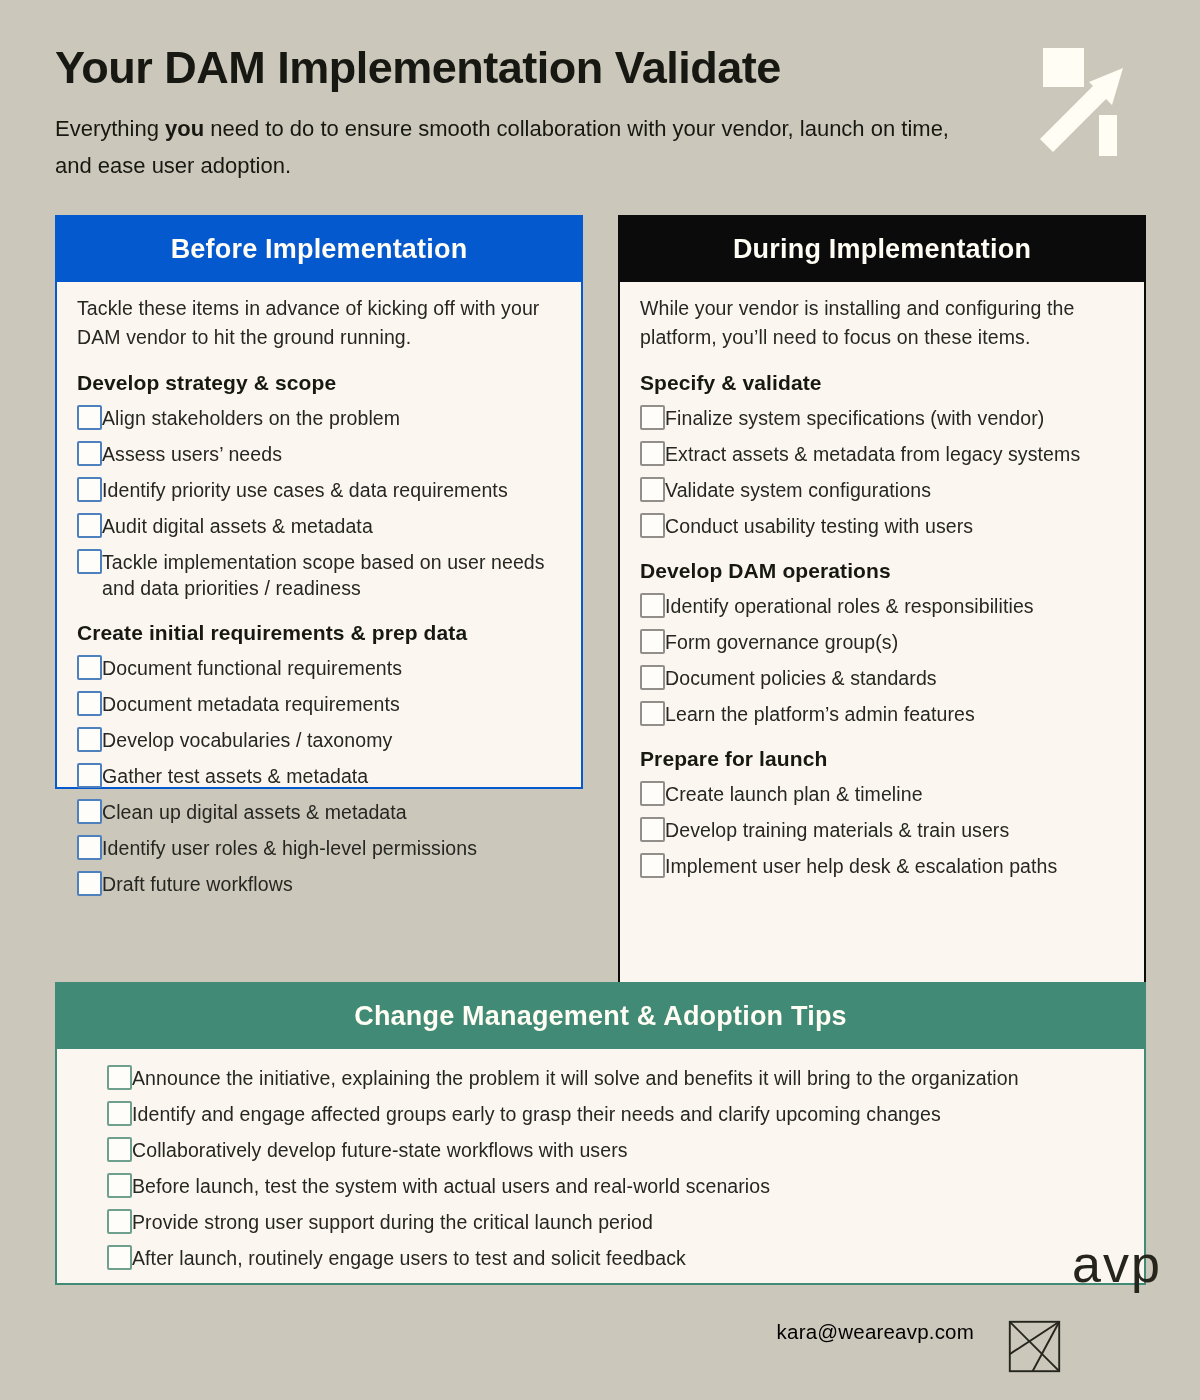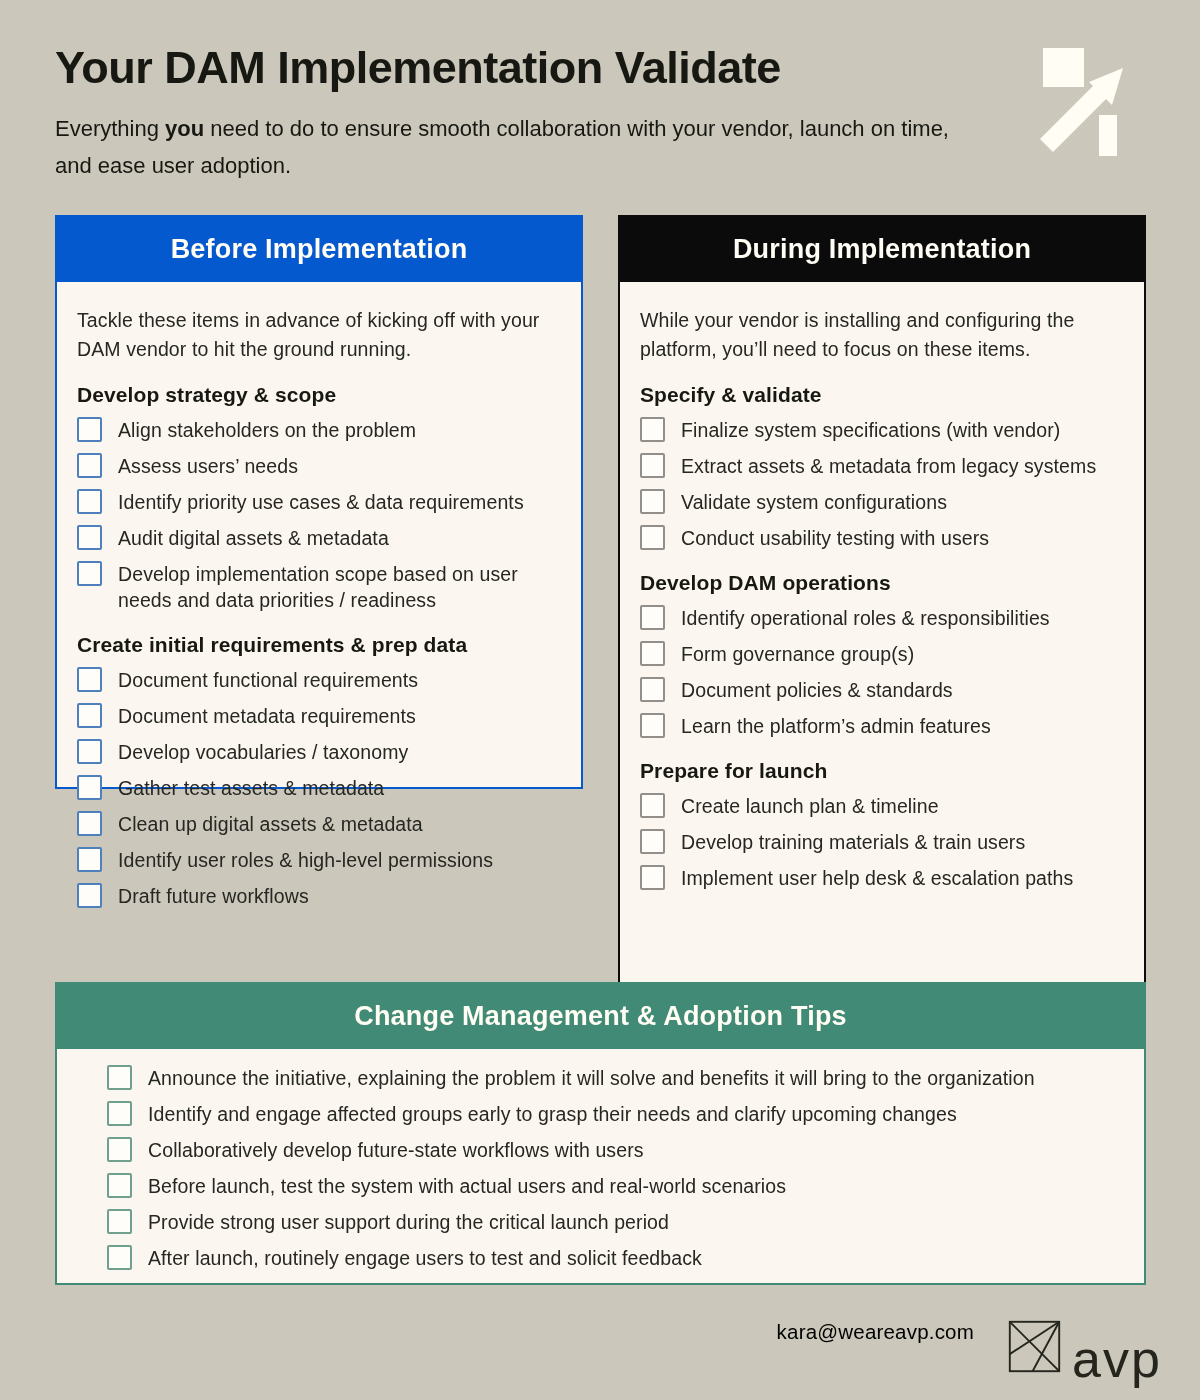--- a/index.html
+++ b/index.html
@@ -35,41 +35,41 @@
   .panel-tips{left:55px;top:982px;width:1091px;height:303px;border:2px solid var(--tips-accent);}
 
   .panel-header{height:65px;display:flex;align-items:center;justify-content:center;
     color:var(--paper-white);font-size:27px;font-weight:bold;letter-spacing:0.2px;}
   .panel-before .panel-header{background:var(--before-accent);}
   .panel-during .panel-header{background:var(--during-accent);}
   .panel-tips  .panel-header{background:var(--tips-accent);}
 
   .panel-body{padding:12px 18px 0 18px;}
 
-  .panel-intro{font-size:19.5px;line-height:28.5px;color:var(--text);margin:12px 0 4px 2px;
+  .panel-intro{font-size:19.5px;line-height:28.5px;color:var(--text);margin:0 0 4px 2px;
     letter-spacing:0.1px;}
 
   .group-heading{font-size:21px;font-weight:bold;color:var(--ink);margin:20px 0 10px 2px;
     letter-spacing:0.1px;}
 
-  .check-item{display:flex;align-items:flex-start;gap:16px;margin:0 0 10px 2px;
+  .check-item{display:flex;align-items:flex-start;gap:0;margin:0 0 10px 2px;
     font-size:19.5px;line-height:26px;color:var(--text);letter-spacing:0.1px;}
   .checkbox{flex:none;width:25px;height:25px;border-radius:2px;background:#FEFDFA;
     border:2px solid #999;margin-top:0;}
   .panel-before .checkbox{border-color:var(--before-box);}
   .panel-during .checkbox{border-color:var(--during-box);}
   .panel-tips  .checkbox{border-color:var(--tips-box);}
   .panel-tips .panel-body{padding-top:16px;padding-left:48px;}
 
   
   .footer-contact{position:absolute;left:640px;top:1318px;width:334px;text-align:right;
     font-size:20.5px;line-height:27px;color:#000000;letter-spacing:0.2px;}
   .footer-contact span{display:block;}
   .avp-logo-mark{position:absolute;left:1006px;top:1318px;width:57px;height:57px;}
-  .avp-logo-text{position:absolute;left:1072px;top:1329px;font-size:52px;color:#25251E;
+  .avp-logo-text{position:absolute;left:1072px;top:1234px;font-size:52px;color:#25251E;
     letter-spacing:2px;}
 </style>
 </head>
 <body>
 
 <div class="page">
 
   <h1 class="page-title">Your DAM Implementation Validate</h1>
   <div class="page-subtitle"><span>Everything </span><b>you</b><span> need to do to ensure smooth collaboration with your vendor, launch on time, and ease user adoption.</span></div>
 
@@ -99,21 +99,21 @@
       <div class="check-item">
         <div class="checkbox"></div>
         <span>Identify priority use cases &amp; data requirements</span>
       </div>
       <div class="check-item">
         <div class="checkbox"></div>
         <span>Audit digital assets &amp; metadata</span>
       </div>
       <div class="check-item">
         <div class="checkbox"></div>
-        <span>Develop implementation scope based on user needs and data priorities / readiness</span>
+        <span>Tackle implementation scope based on user needs and data priorities / readiness</span>
       </div>
 
       <div class="group-heading">Create initial requirements &amp; prep data</div>
       <div class="check-item">
         <div class="checkbox"></div>
         <span>Document functional requirements</span>
       </div>
       <div class="check-item">
         <div class="checkbox"></div>
         <span>Document metadata requirements</span>

